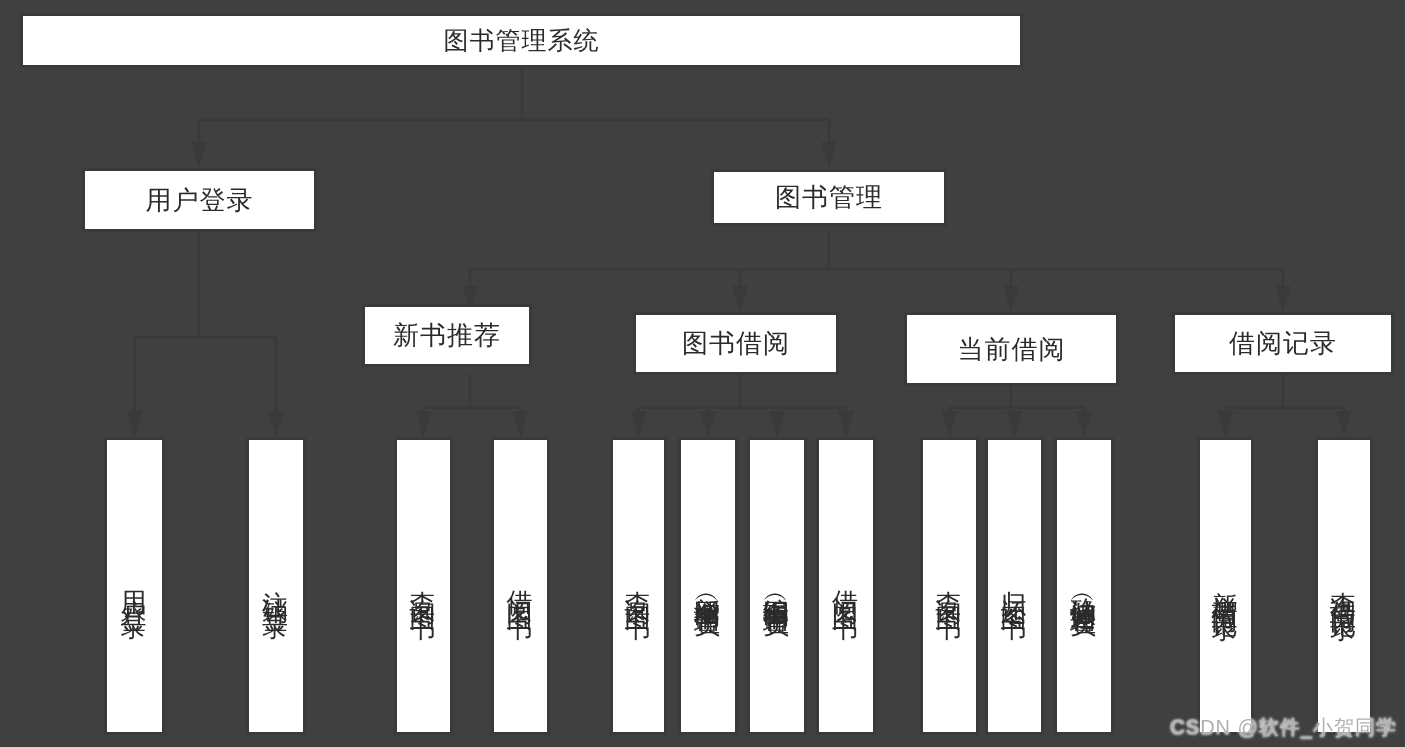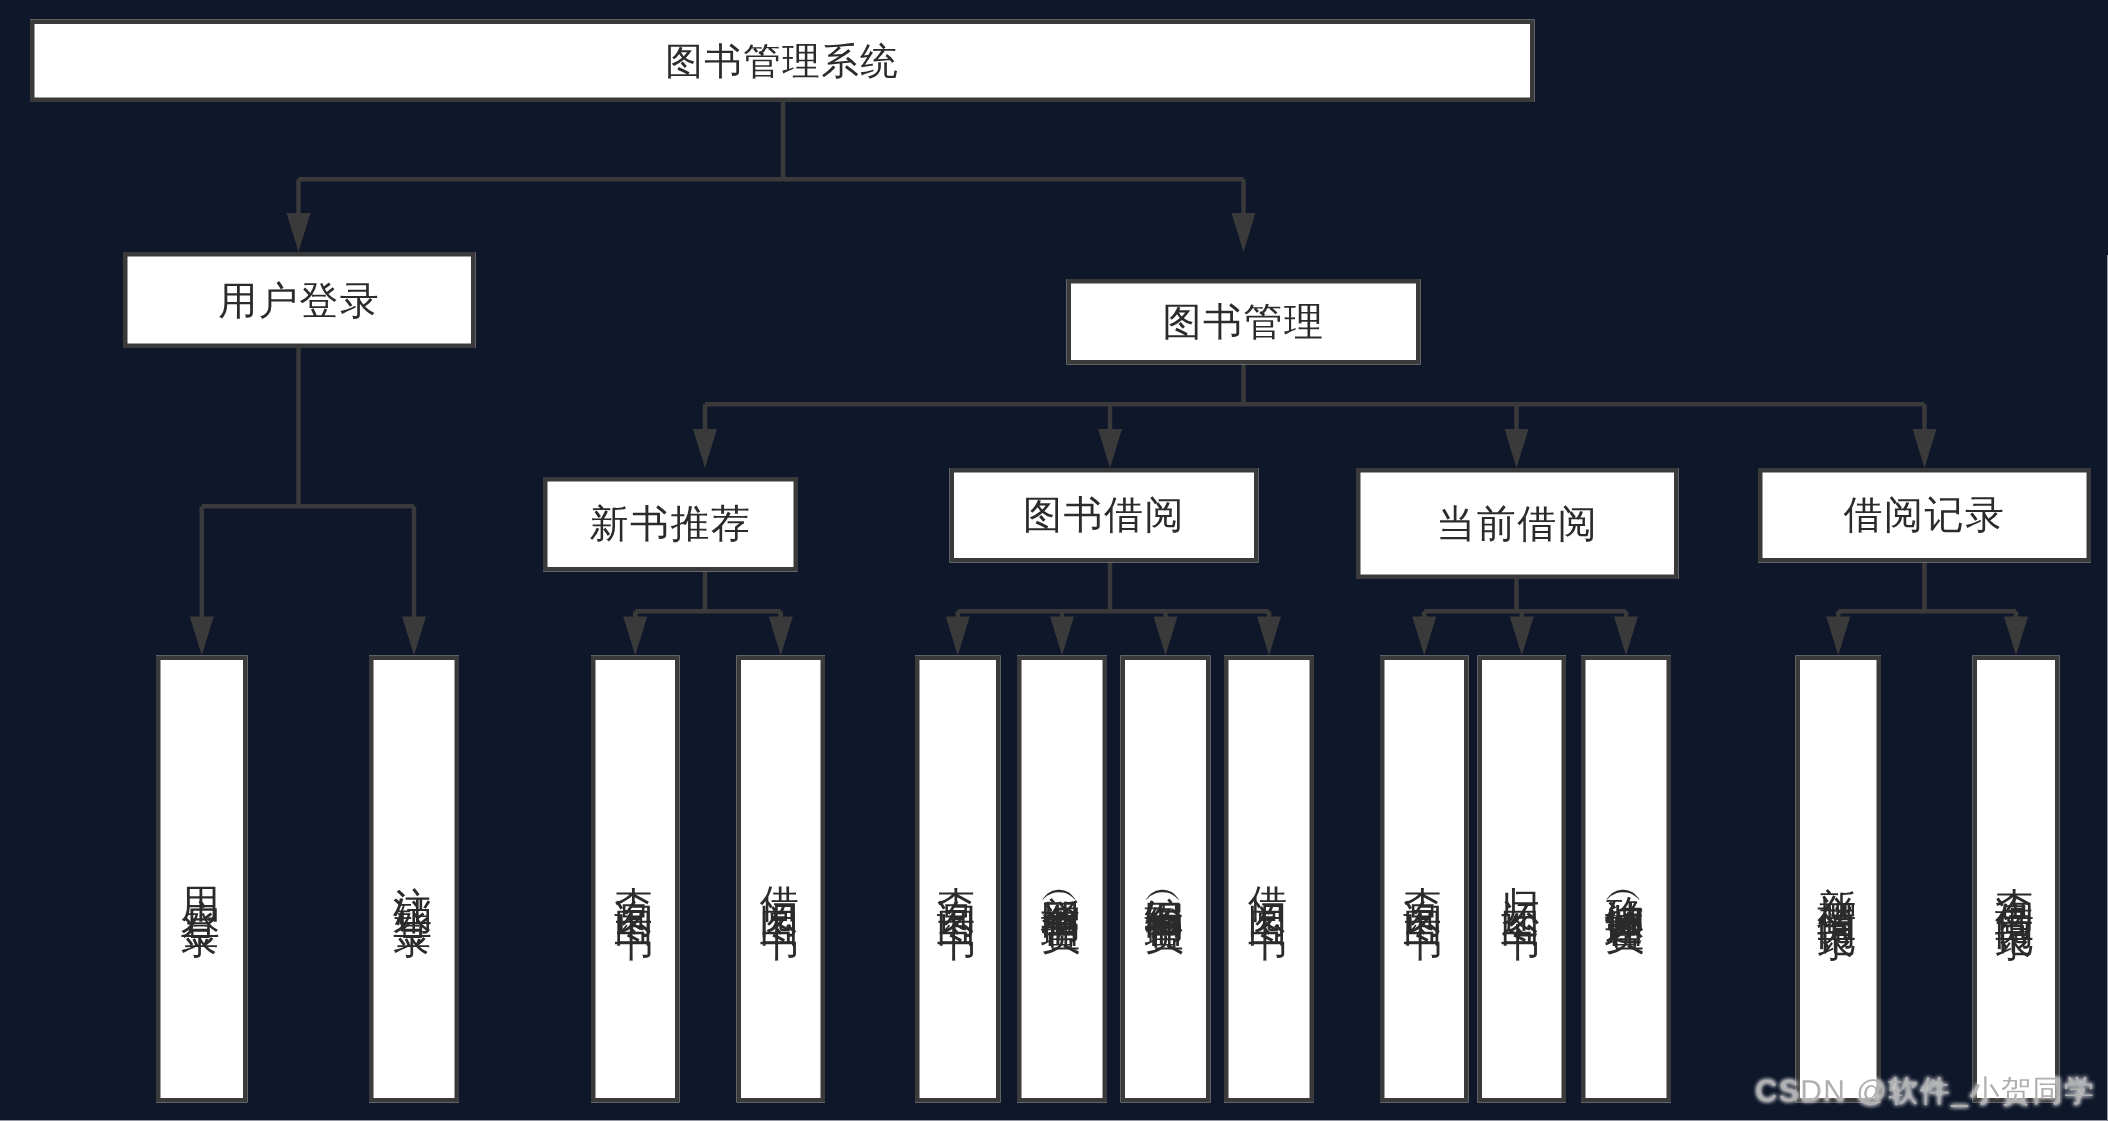--- a/index.html
+++ b/index.html
@@ -1,17 +1,17 @@
 <!DOCTYPE html>
 <html><head>
 <meta charset="utf-8">
 <style>
   html,body{margin:0;padding:0;background:#ffffff;}
   #stage{
-    position:relative;width:1405px;height:747px;background:#0f172a;overflow:hidden;
+    position:relative;width:1405px;height:747px;background:#404040;overflow:hidden;
     font-family:"Liberation Sans",sans-serif;
   }
   #wires{position:absolute;left:0;top:0;z-index:1;}
   #wires path,#wires line{stroke:#3a3a3a;stroke-width:3;fill:none;}
   #wires polygon{fill:#3a3a3a;stroke:none;}
   .box{
     position:absolute;box-sizing:border-box;border:3px solid #3a3a3a;background:#ffffff;
     display:flex;align-items:center;justify-content:center;color:#2b2b2b;z-index:2;
   }
   .box span{white-space:nowrap;}
@@ -95,25 +95,25 @@
     <polygon points="1336,411 1352,411 1344,437"></polygon>
   </svg>
 
   <div class="box h root" style="left:20px;top:13px;width:1003px;height:55px">
     <span>图书管理系统</span>
   </div>
 
   <div class="box h" style="left:82px;top:168px;width:235px;height:64px">
     <span>用户登录</span>
   </div>
-  <div class="box h" style="left:711px;top:186px;width:236px;height:57px">
+  <div class="box h" style="left:711px;top:169px;width:236px;height:57px">
     <span>图书管理</span>
   </div>
 
-  <div class="box h" style="left:362px;top:318px;width:170px;height:63px">
+  <div class="box h" style="left:362px;top:304px;width:170px;height:63px">
     <span>新书推荐</span>
   </div>
   <div class="box h" style="left:633px;top:312px;width:206px;height:63px">
     <span>图书借阅</span>
   </div>
   <div class="box h" style="left:904px;top:312px;width:215px;height:74px">
     <span>当前借阅</span>
   </div>
   <div class="box h" style="left:1172px;top:312px;width:222px;height:63px">
     <span>借阅记录</span>

